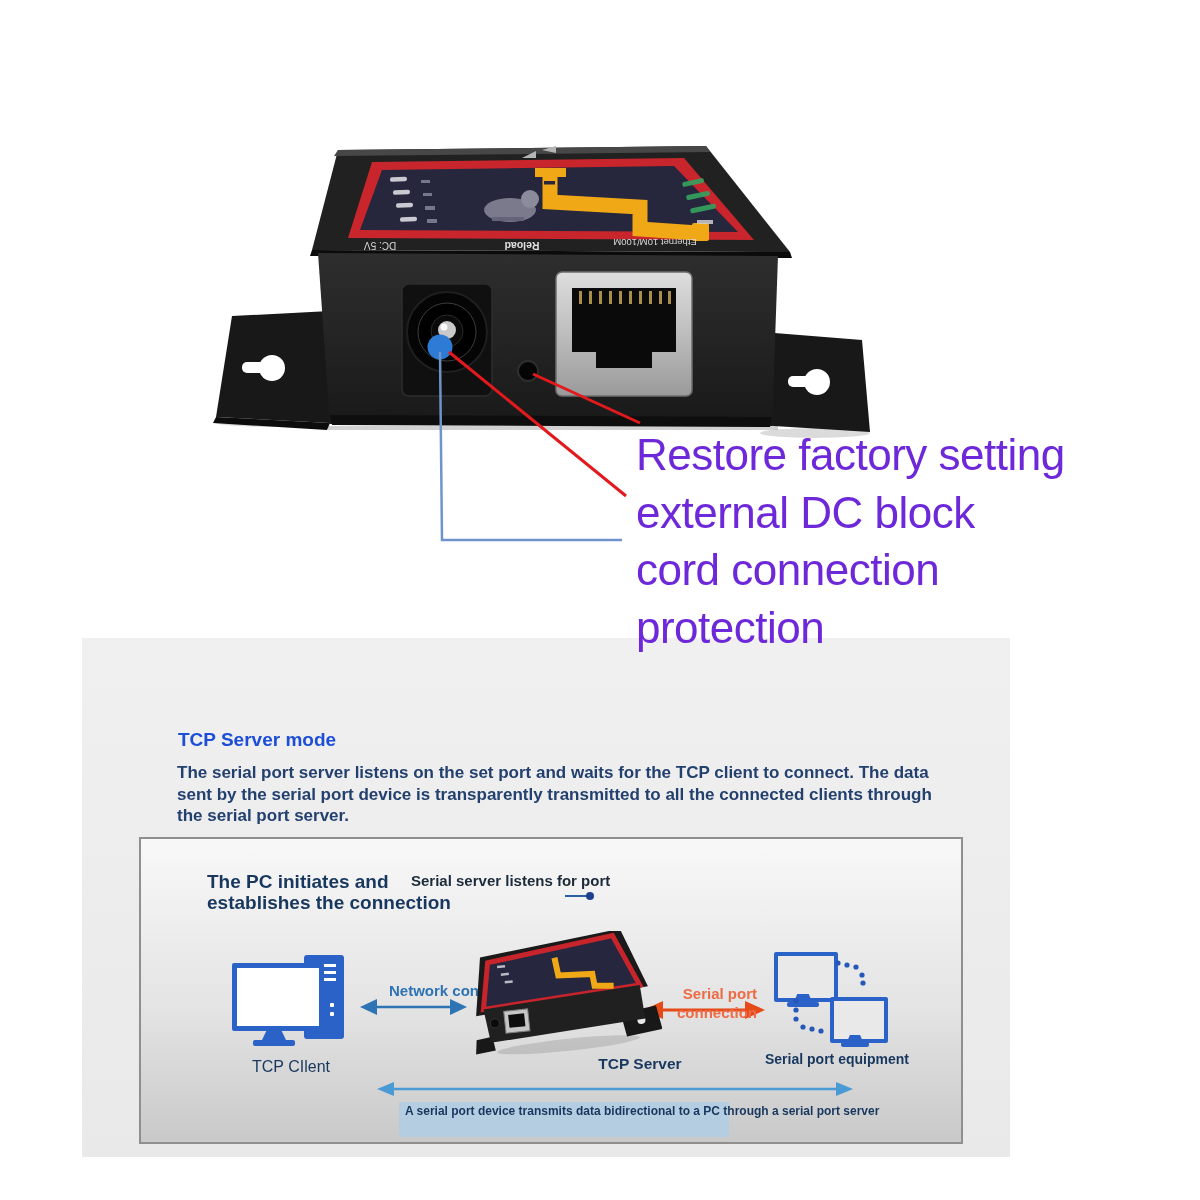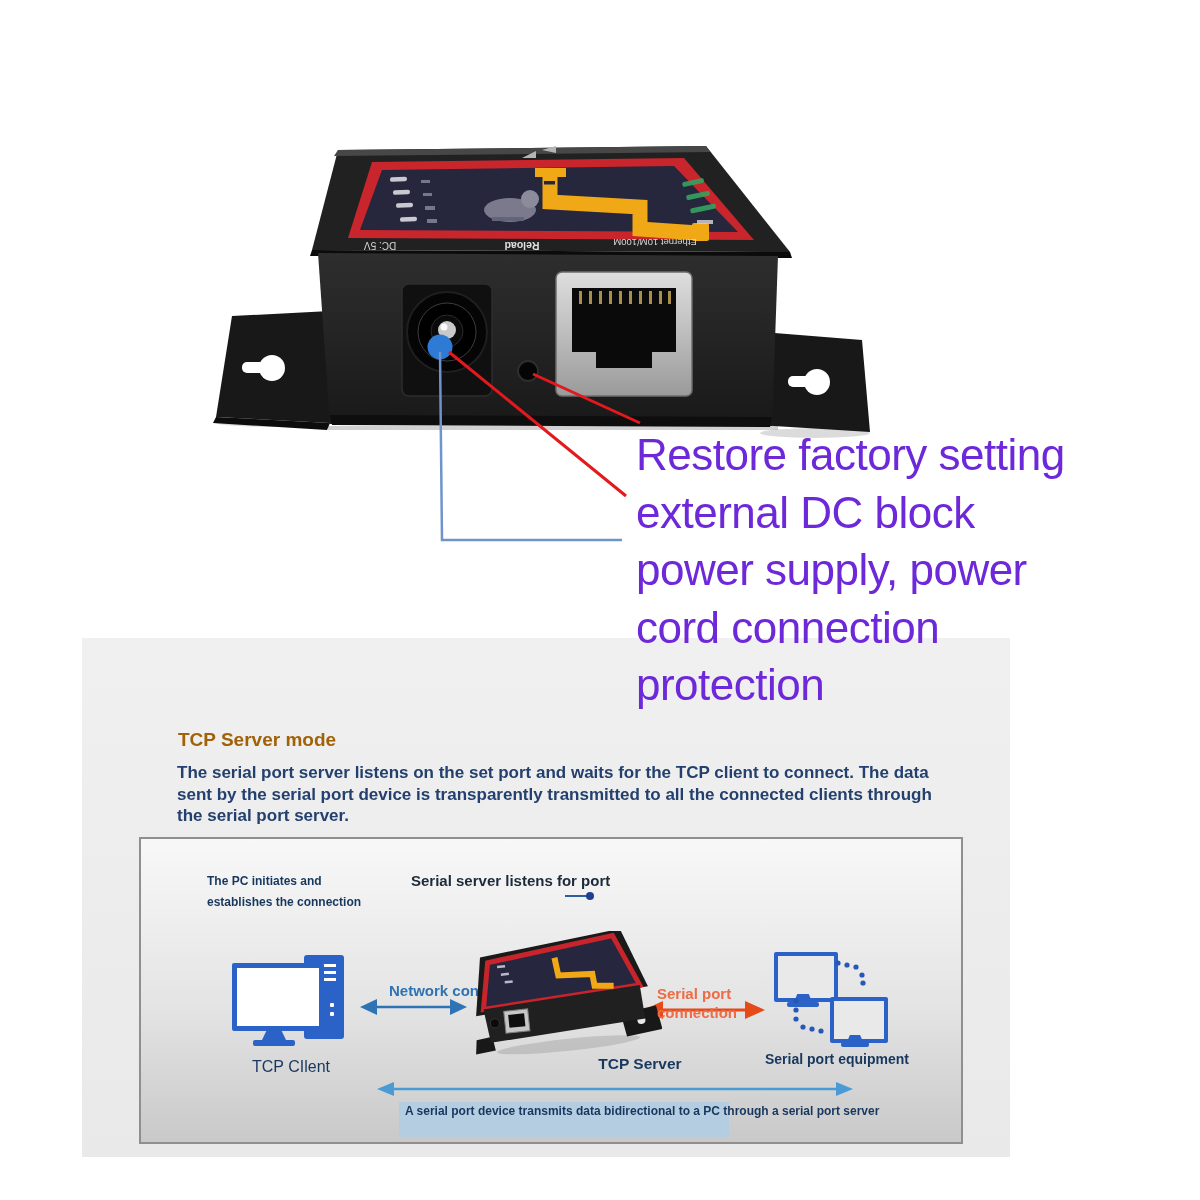--- a/index.html
+++ b/index.html
@@ -2,37 +2,37 @@
 <html><head>
 <meta charset="utf-8">
 <style>
   html,body{margin:0;padding:0;background:#fff;}
   .page{position:relative;width:1200px;height:1200px;background:#ffffff;overflow:hidden;
         font-family:"Liberation Sans", sans-serif;}
   .abs{position:absolute;}
 
   
   .gray-panel{left:82px;top:638px;width:928px;height:519px;background:linear-gradient(180deg,#f0f0f0,#e9e9e9);z-index:1;}
-  .section-heading{left:178px;top:729px;font-size:19px;font-weight:700;color:#a16207;z-index:2;text-align:right;}
+  .section-heading{left:178px;top:729px;font-size:19px;font-weight:700;color:#1d4ed8;z-index:2;text-align:right;}
   .section-paragraph{left:177px;top:762px;z-index:2;color:#23406e;font-size:17px;font-weight:600;line-height:21.5px;white-space:nowrap;}
   .photo-svg{left:200px;top:125px;z-index:10;}
   .overlay-svg{left:0;top:0;z-index:20;pointer-events:none;}
   .annotation-text{left:636px;top:426px;width:560px;z-index:30;color:#6d28d9;font-size:44px;line-height:57.5px;letter-spacing:-0.5px;white-space:nowrap;}
 
   
   .diagram-box{left:139px;top:837px;width:820px;height:303px;border:2px solid #8f8f8f;
                background:linear-gradient(180deg,#f8f8f8 0%,#e4e4e4 55%,#c9c9c9 100%);z-index:3;overflow:visible;}
   .caption{color:#17375e;font-weight:600;}
-  .cap-pc{left:66px;top:32px;font-size:12px;line-height:21px;}
+  .cap-pc{left:66px;top:32px;font-size:19px;line-height:21px;}
   .cap-listen{left:270px;top:33px;font-size:15px;color:#1c2b3a;font-weight:600;}
   .net-label{left:248px;top:143px;font-size:15px;font-weight:600;color:#2e74b5;}
   .pc-label{left:75px;top:219px;width:150px;text-align:center;font-size:16px;font-weight:400;}
   .server-label{left:439px;top:216px;width:120px;text-align:center;font-size:15.5px;}
   .equip-label{left:624px;top:212px;width:200px;text-align:left;font-size:14px;}
-  .serial-label{left:516px;top:145px;width:100px;text-align:left;font-size:15px;font-weight:600;color:#ed6b45;line-height:19px;z-index:6;}
+  .serial-label{left:516px;top:145px;width:100px;text-align:right;font-size:15px;font-weight:600;color:#ed6b45;line-height:19px;z-index:6;}
   .bottom-caption{left:264px;top:265px;font-size:12px;font-weight:600;color:#17375e;white-space:nowrap;z-index:6;}
   .highlight-band{left:258px;top:263px;width:330px;height:35px;background:#b4cde0;z-index:5;}
 
   
   .monitor{border:5px solid #2b62c8;background:#ffffff;border-radius:2px;}
   .monitor-sm{border:4px solid #2b62c8;background:#e9e9e9;border-radius:2px;}
   .stand{background:#2b62c8;clip-path:polygon(18% 0,82% 0,100% 100%,0 100%);}
   .base{background:#2b62c8;border-radius:2px;}
   .tower{background:#2b62c8;border-radius:3px;}
   .tline{position:absolute;background:#ffffff;height:3px;}
@@ -162,21 +162,20 @@
 
   <svg class="abs overlay-svg" width="1200" height="1200" viewBox="0 0 1200 1200">
     <polyline points="440,352 442,540 622,540" fill="none" stroke="#6f94cc" stroke-width="2.5"></polyline>
     <line x1="449" y1="352" x2="626" y2="496" stroke="#e3191d" stroke-width="3"></line>
     <line x1="533" y1="374" x2="640" y2="423" stroke="#e3191d" stroke-width="3"></line>
   </svg>
 
   <div class="abs annotation-text">
     <div>Restore factory setting</div>
     <div>external DC block</div>
-    <div>power supply, power</div>
     <div>cord connection</div>
     <div>protection</div>
   </div>
 
   <div class="abs section-heading">TCP Server mode</div>
   <div class="abs section-paragraph">
     <div>The serial port server listens on the set port and waits for the TCP client to connect. The data</div>
     <div>sent by the serial port device is transparently transmitted to all the connected clients through</div>
     <div>the serial port server.</div>
   </div>

